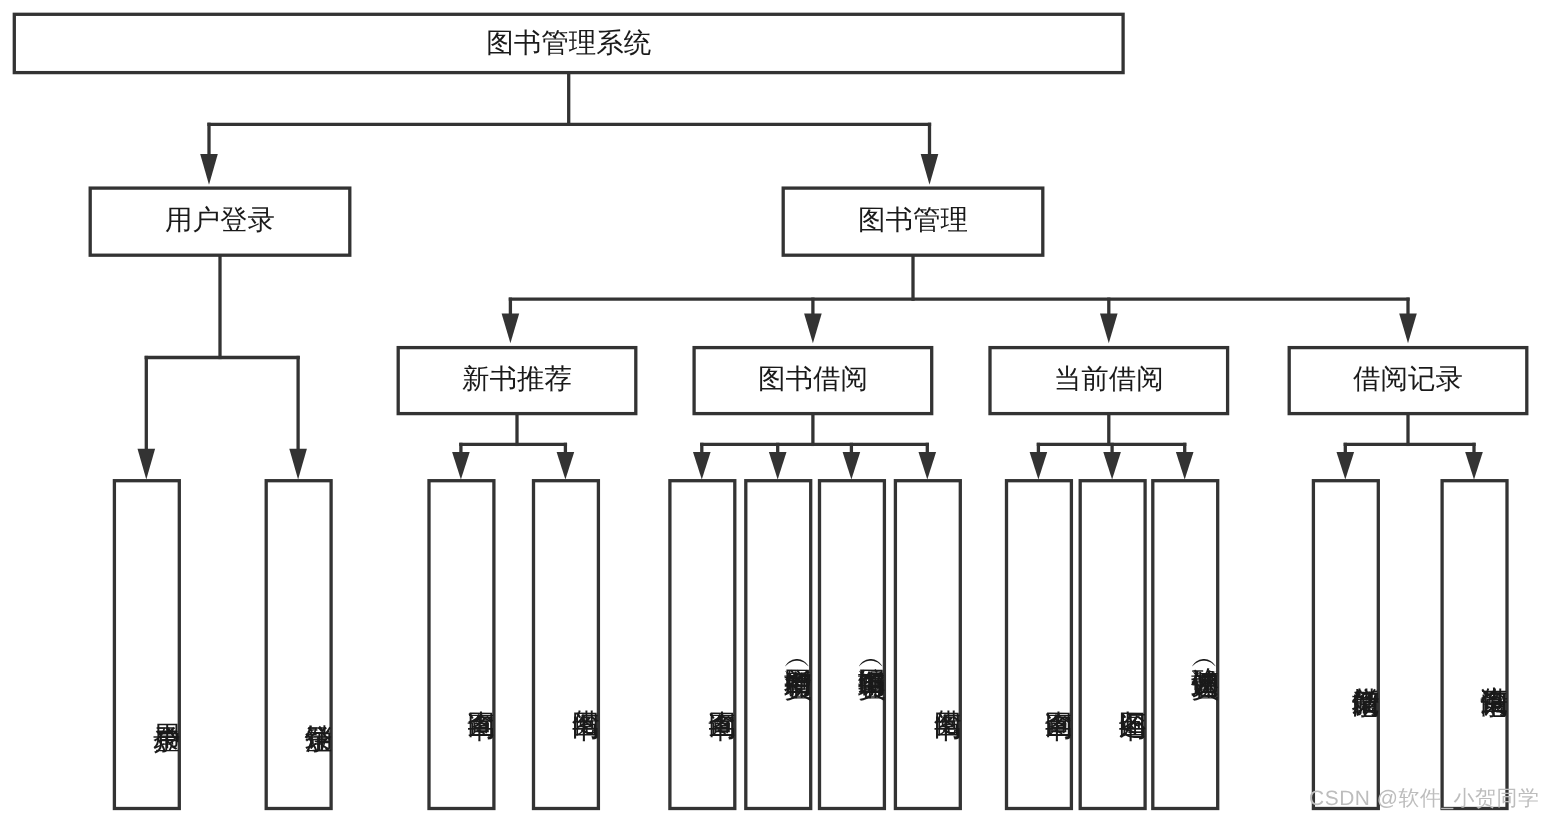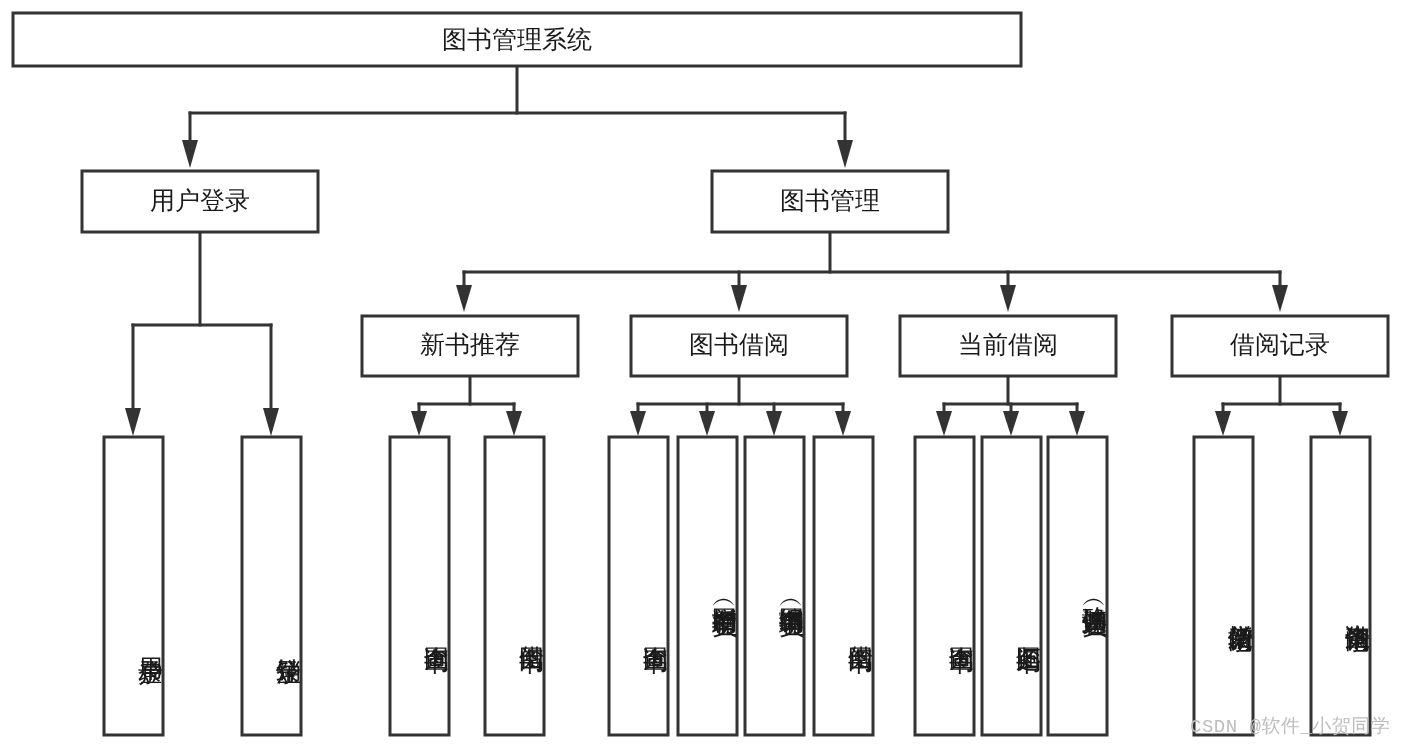--- a/index.html
+++ b/index.html
@@ -60,21 +60,21 @@
     display: flex;
     align-items: flex-start;
     justify-content: center;
     white-space: nowrap;
     pointer-events: none;
   }
   .watermark {
     position: absolute;
     left: 1190px;
     top: 713px;
-    font-family: Liberation Mono, monospace;
+    font-family: Liberation Sans, sans-serif;
     font-size: 19px;
     color: #bdbdbd;
     white-space: nowrap;
     letter-spacing: 0.5px;
   }
 </style>
 </head>
 <body>
 
 <div id="diagram-root">

